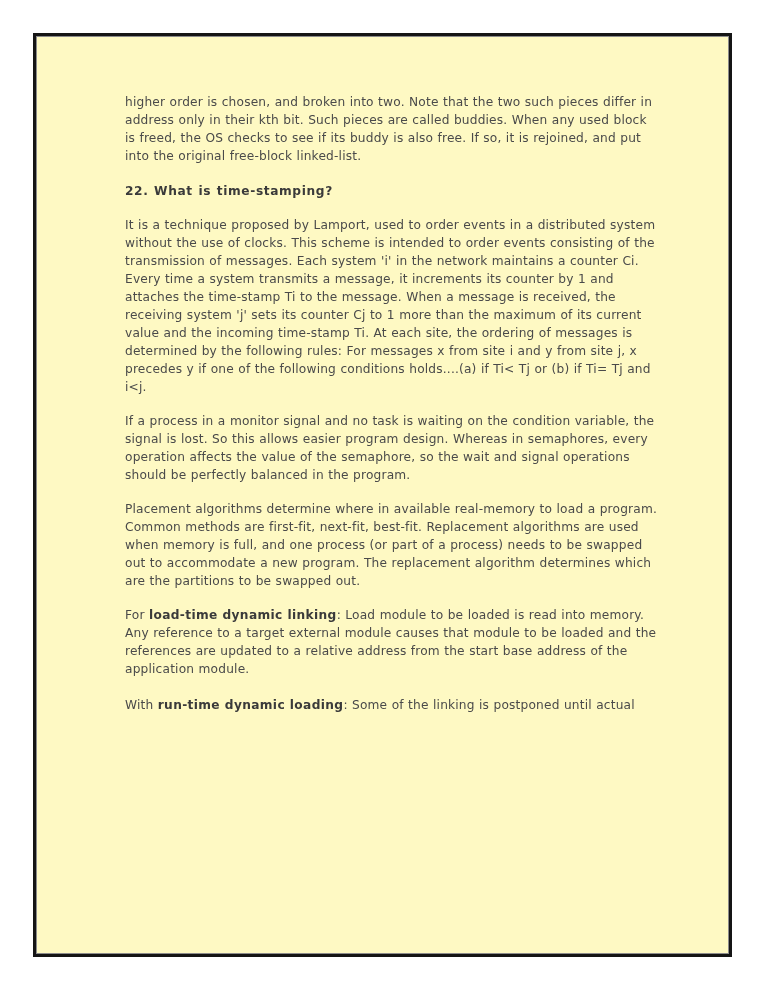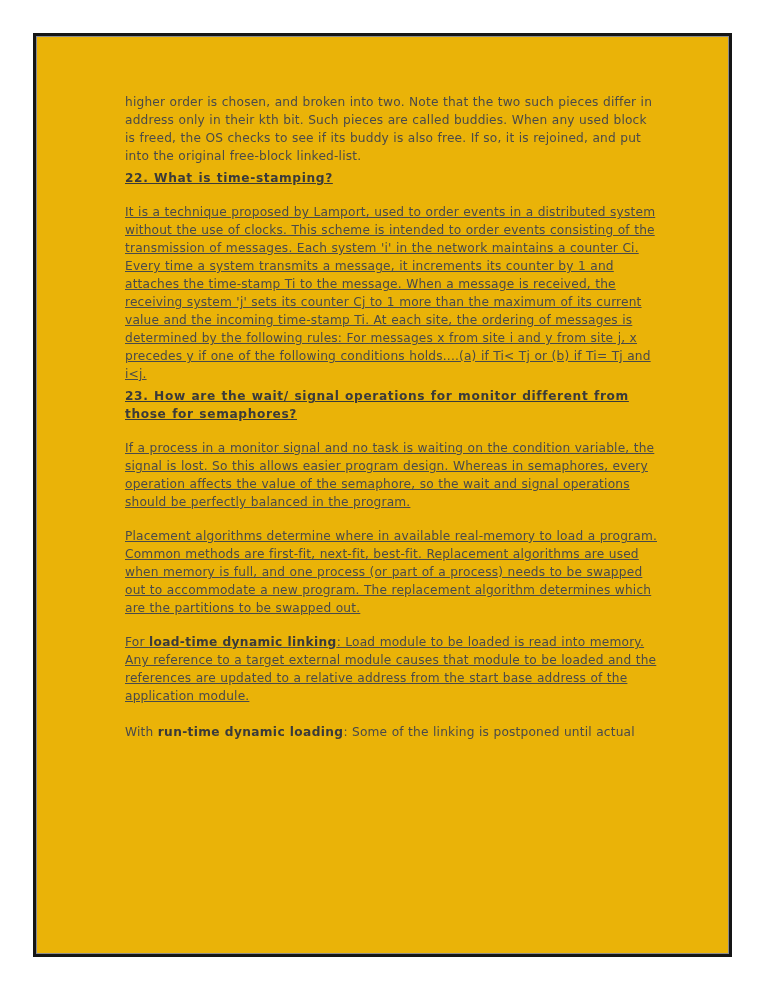--- a/index.html
+++ b/index.html
@@ -15,21 +15,21 @@
     overflow: hidden;
   }
 
   
   #page-sheet {
     position: absolute;
     left: 33px;
     top: 33px;
     width: 699px;
     height: 924px;
-    background: #eab308;
+    background: #fef9c3;
     border-top: 3px solid #151515;
     border-left: 3px solid #151515;
     border-right: 3px solid #151515;
     border-bottom: 3px solid #151515;
     box-sizing: border-box;
   }
   
   #page-sheet::before {
     content: "";
     position: absolute;
@@ -65,46 +65,43 @@
     color: #3a3a3a;
     font-weight: bold;
     letter-spacing: 0.62px;
     margin: 0;
     word-spacing: 0.8px;
   }
   .block-gap-para {
     margin-top: 18px;
   }
   .block-gap-heading {
-    margin-top: 4px;
-    text-decoration: underline;
+    margin-top: 17px;
   }
   .block-gap-after-heading {
     margin-top: 16px;
-    text-decoration: underline;
   }
   b.inline-strong {
     font-weight: bold;
     color: #3a3a3a;
     letter-spacing: 0.35px;
   }
 </style>
 </head>
 <body>
 
 <div id="page-sheet">
   <div id="content-area">
 
     <p class="body-text">higher order is chosen, and broken into two. Note that the two such pieces differ in address only in their kth bit. Such pieces are called buddies. When any used block is freed, the OS checks to see if its buddy is also free. If so, it is rejoined, and put into the original free-block linked-list.</p>
 
     <p class="qa-heading block-gap-heading">22. What is time-stamping?</p>
 
     <p class="body-text block-gap-after-heading">It is a technique proposed by Lamport, used to order events in a distributed system without the use of clocks. This scheme is intended to order events consisting of the transmission of messages. Each system 'i' in the network maintains a counter Ci. Every time a system transmits a message, it increments its counter by 1 and attaches the time-stamp Ti to the message. When a message is received, the receiving system 'j' sets its counter Cj to 1 more than the maximum of its current value and the incoming time-stamp Ti. At each site, the ordering of messages is determined by the following rules: For messages x from site i and y from site j, x precedes y if one of the following conditions holds....(a) if Ti&lt; Tj or (b) if Ti= Tj and i&lt;j.</p>
 
-    <p class="qa-heading block-gap-heading">23. How are the wait/ signal operations for monitor different from those for semaphores?</p>
 
     <p class="body-text block-gap-after-heading">If a process in a monitor signal and no task is waiting on the condition variable, the signal is lost. So this allows easier program design. Whereas in semaphores, every operation affects the value of the semaphore, so the wait and signal operations should be perfectly balanced in the program.</p>
 
 
     <p class="body-text block-gap-after-heading">Placement algorithms determine where in available real-memory to load a program. Common methods are first-fit, next-fit, best-fit. Replacement algorithms are used when memory is full, and one process (or part of a process) needs to be swapped out to accommodate a new program. The replacement algorithm determines which are the partitions to be swapped out.</p>
 
 
     <p class="body-text block-gap-after-heading"><span>For </span><b class="inline-strong">load-time dynamic linking</b><span>: Load module to be loaded is read into memory. Any reference to a target external module causes that module to be loaded and the references are updated to a relative address from the start base address of the application module.</span></p>
 
     <p class="body-text block-gap-para"><span>With </span><b class="inline-strong">run-time dynamic loading</b><span>: Some of the linking is postponed until actual</span></p>

